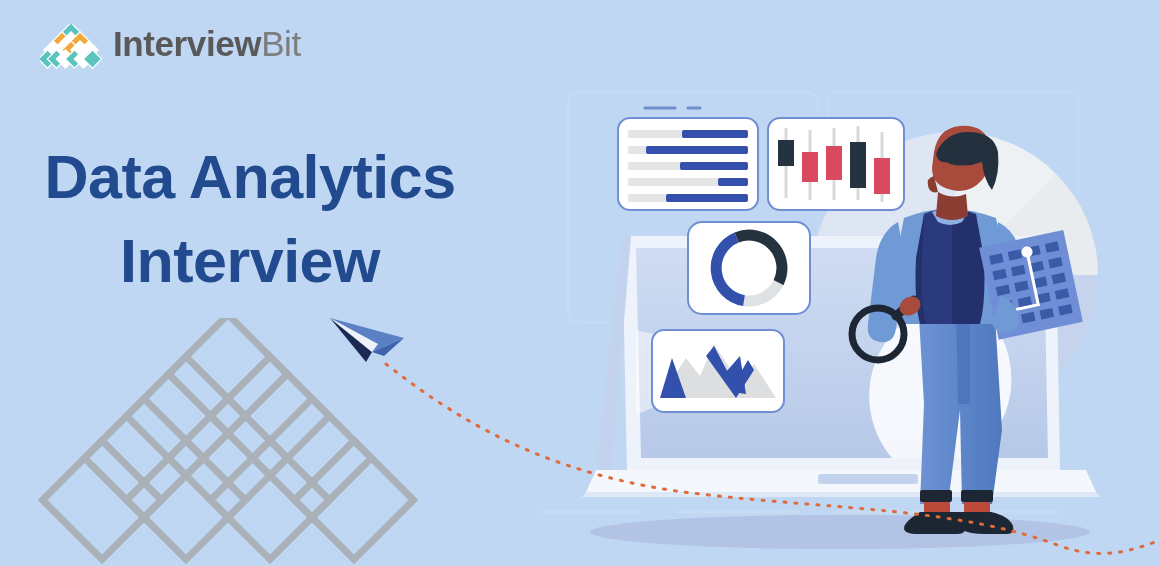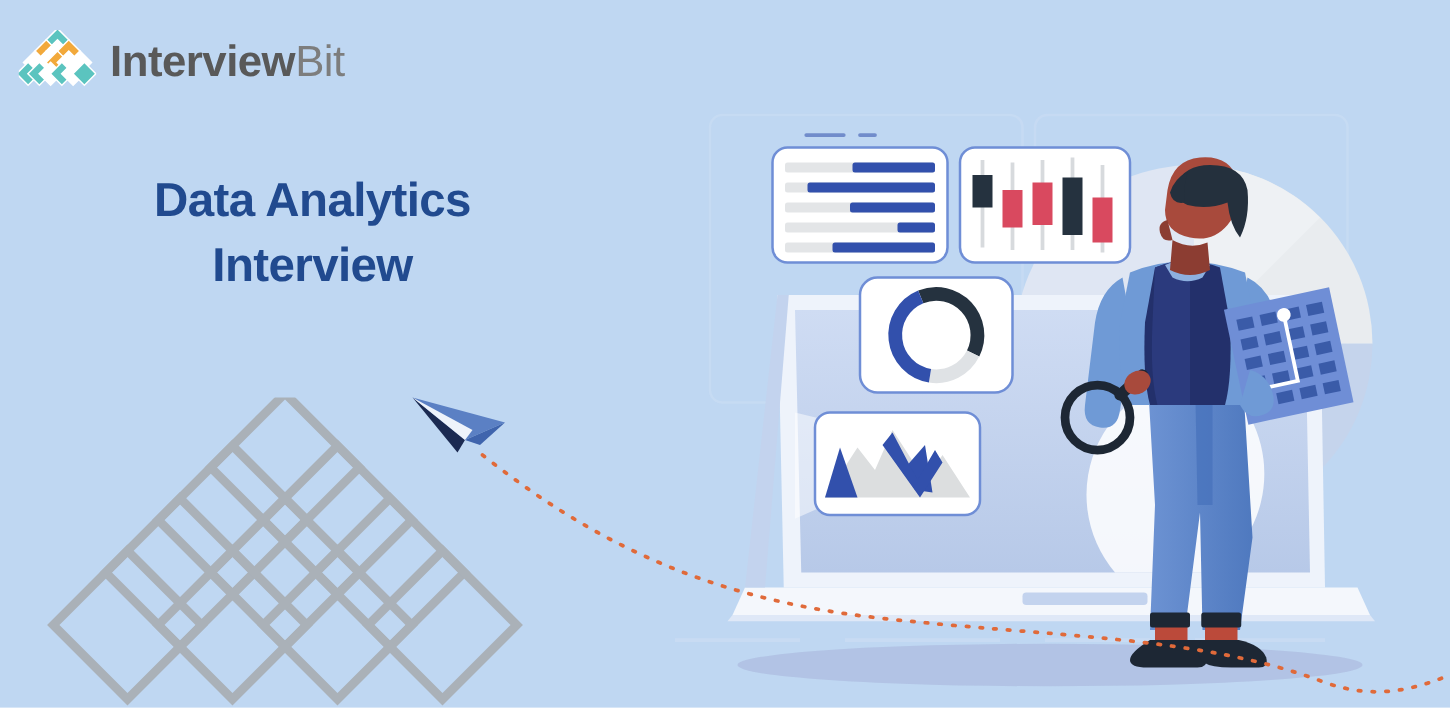--- a/index.html
+++ b/index.html
@@ -19,42 +19,42 @@
   #watermark {
     position: absolute;
     left: 18px; top: 318px;
     width: 420px; height: 250px;
     pointer-events: none;
   }
 
   
   #logo-row {
     position: absolute;
-    left: 15px; top: 24px;
+    left: 40px; top: 24px;
     display: flex;
-    align-items: flex-end;
+    align-items: flex-start;
     gap: 11px;
   }
   #logo-mark { width: 62px; height: 46px; display: block; }
   #logo-text {
     font-size: 35px;
     letter-spacing: -0.4px;
     white-space: nowrap;
   }
   #logo-text .lt-a { color: #595959; font-weight: 600; }
   #logo-text .lt-b { color: #7d7d7d; font-weight: 400; }
 
   
   #headline {
     position: absolute;
     left: 0px; top: 135px;
     width: 500px;
     text-align: center;
     color: #214a8f;
-    font-size: 38px;
+    font-size: 61px;
     font-weight: bold;
     line-height: 1.38;
     letter-spacing: -0.5px;
   }
   #headline .hl-line { display: block; }
 
   
   #illustration {
     position: absolute;
     left: 500px; top: 0;

